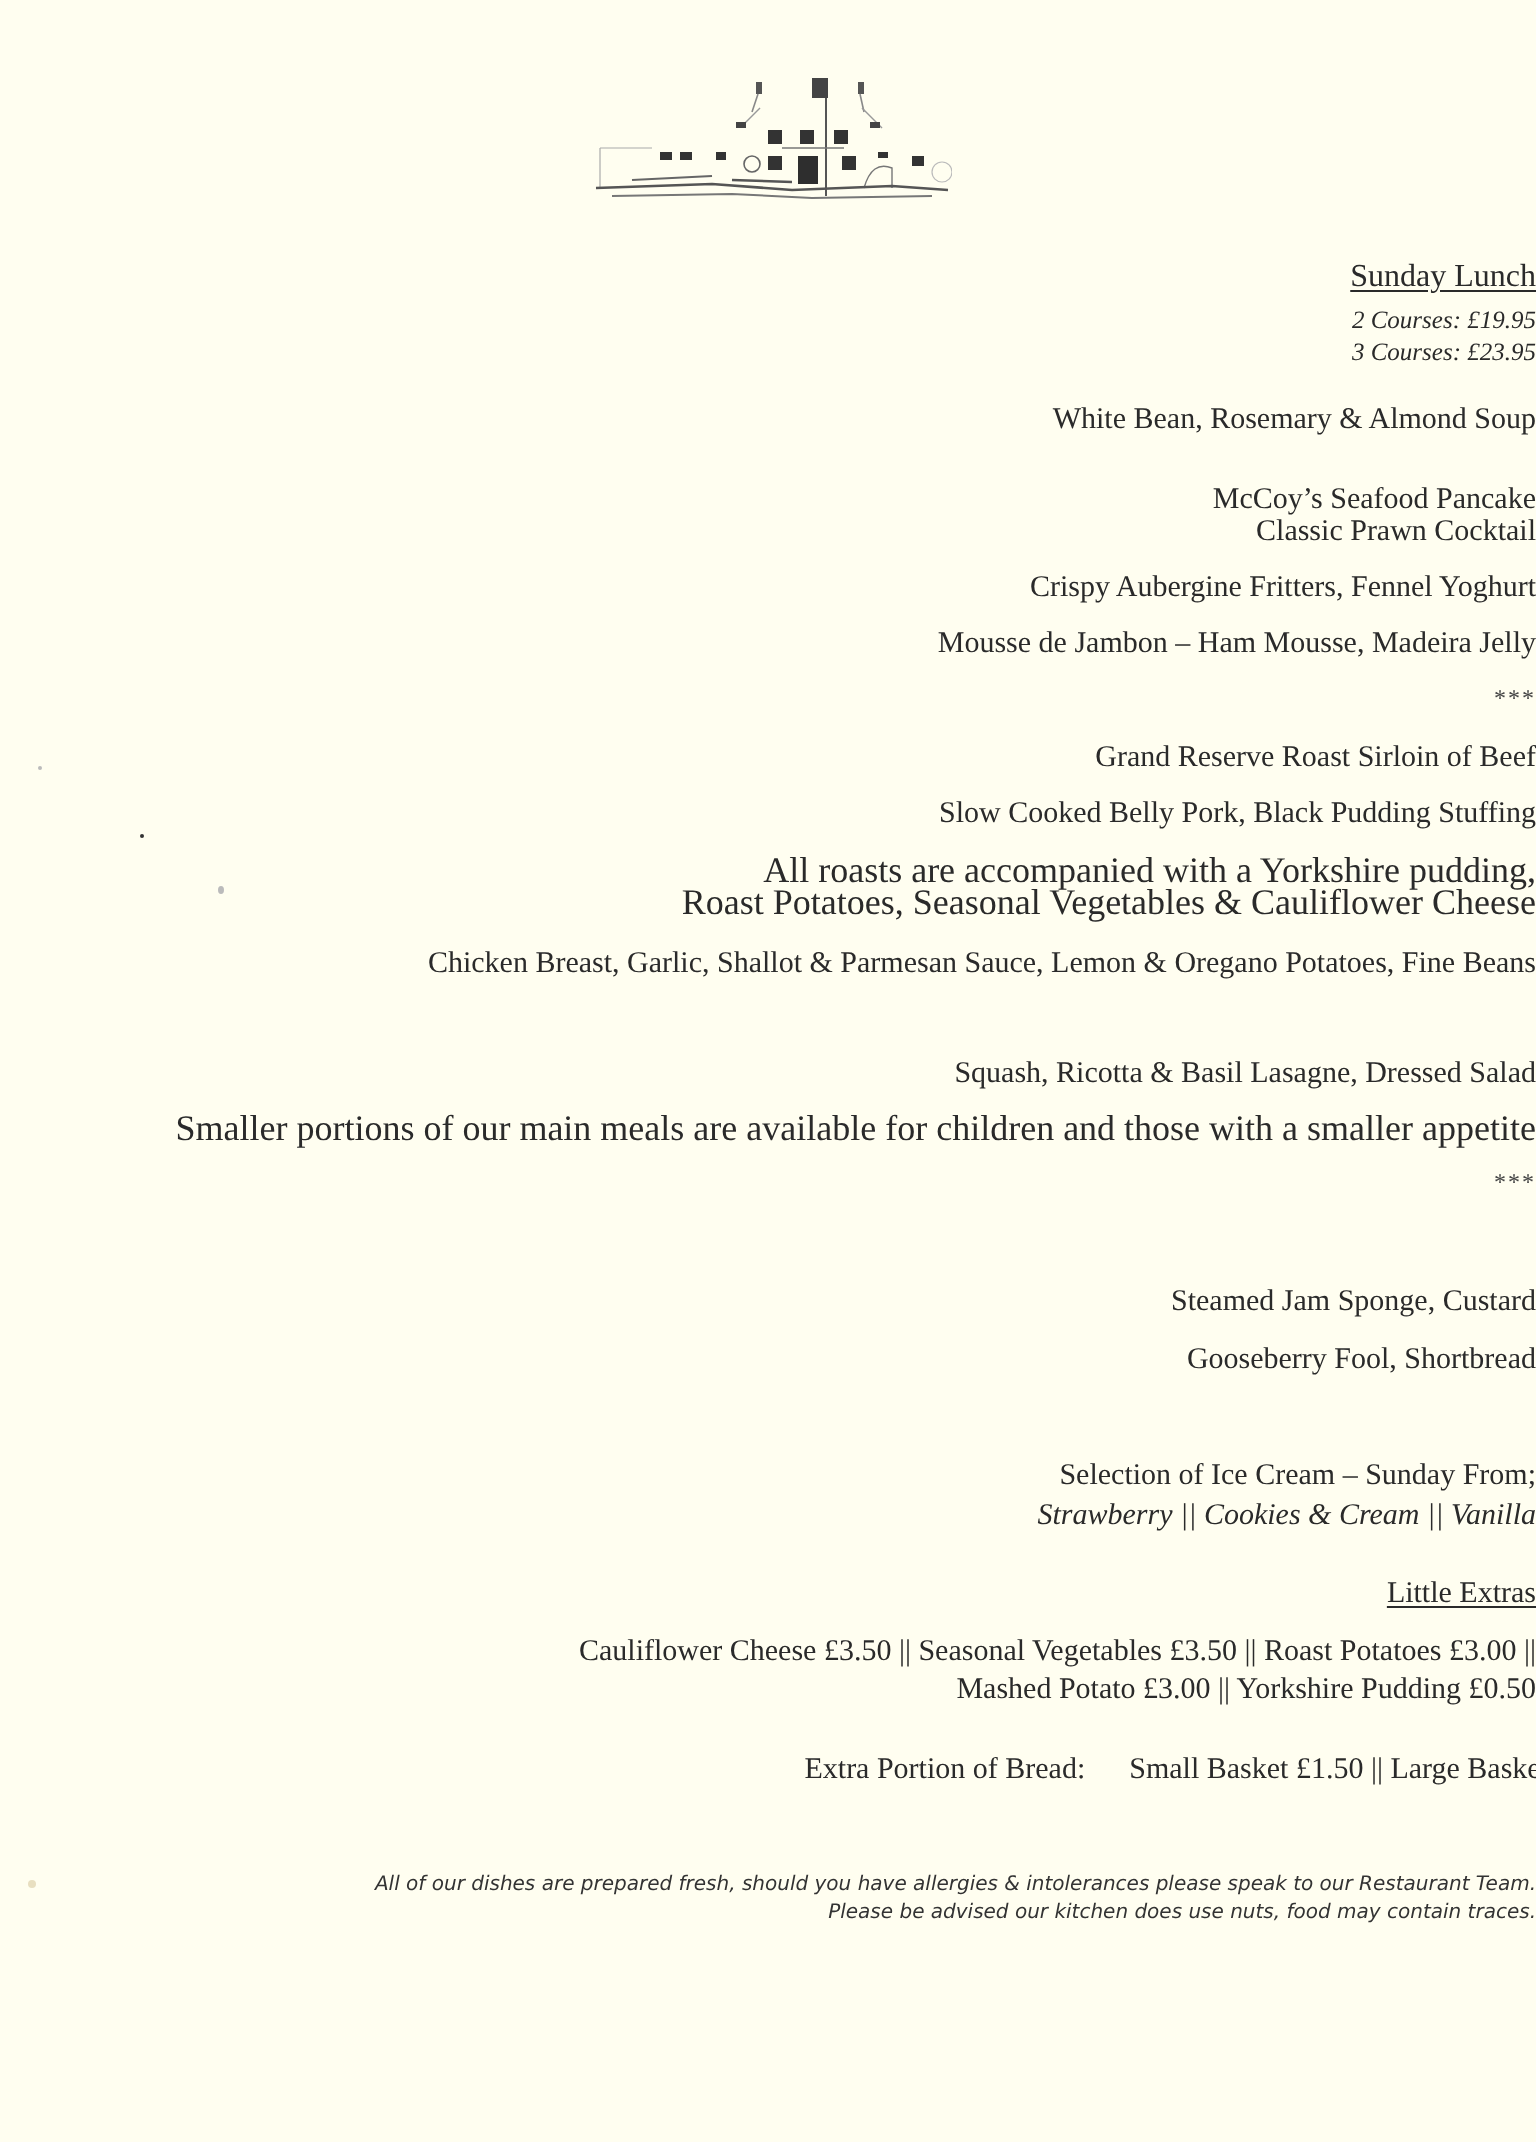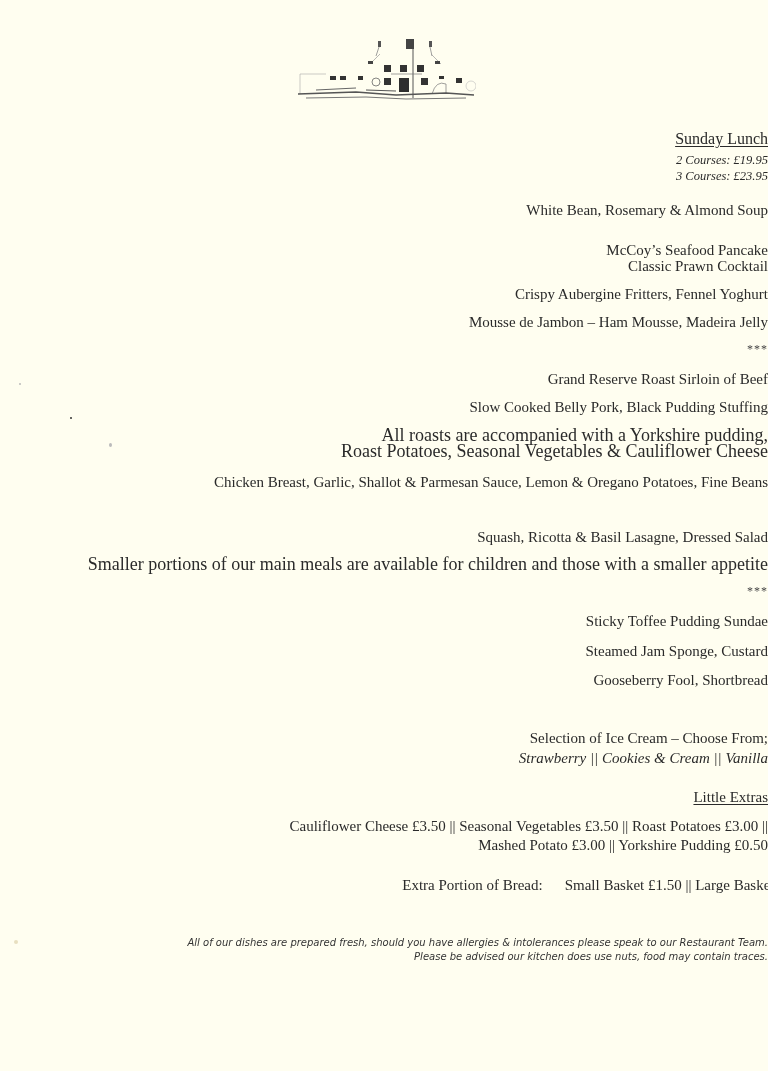--- a/index.html
+++ b/index.html
@@ -139,24 +139,23 @@
 
   <div class="line item" style="top:370px;">Grand Reserve Roast Sirloin of Beef</div>
   <div class="line item" style="top:398px;">Slow Cooked Belly Pork, Black Pudding Stuffing</div>
   <div class="line note" style="top:427px;">All roasts are accompanied with a Yorkshire pudding,</div>
   <div class="line note" style="top:443px;">Roast Potatoes, Seasonal Vegetables &amp; Cauliflower Cheese</div>
   <div class="line item" style="top:473px;">Chicken Breast, Garlic, Shallot &amp; Parmesan Sauce, Lemon &amp; Oregano Potatoes, Fine Beans</div>
   <div class="line item" style="top:528px;">Squash, Ricotta &amp; Basil Lasagne, Dressed Salad</div>
   <div class="line note" style="top:556px;">Smaller portions of our main meals are available for children and those with a smaller appetite</div>
   <div class="line sep" style="top:584px;">***</div>
 
-  <div class="line item" style="top:612px;">Sticky Toffee Pudding Sundae</div>
   <div class="line item" style="top:642px;">Steamed Jam Sponge, Custard</div>
   <div class="line item" style="top:671px;">Gooseberry Fool, Shortbread</div>
-  <div class="line item" style="top:729px;">Selection of Ice Cream – Choose From;</div>
+  <div class="line item" style="top:729px;">Selection of Ice Cream – Sunday From;</div>
   <div class="line item italic" style="top:749px;">Strawberry || Cookies &amp; Cream || Vanilla</div>
 
   <div class="line heading" style="top:789px; font-size:15px;">Little Extras</div>
   <div class="line item" style="top:817px;">Cauliflower Cheese £3.50 || Seasonal Vegetables £3.50 || Roast Potatoes £3.00 ||</div>
   <div class="line item" style="top:836px;">Mashed Potato £3.00 || Yorkshire Pudding £0.50</div>
   <div class="line item" style="top:876px;margin-left:44px;">
     <span>Extra Portion of Bread:</span><span class="gap"></span><span>Small Basket £1.50 || Large Basket £3.00</span>
   </div>
 
   <div class="line footer" style="top:936px;">All of our dishes are prepared fresh, should you have allergies &amp; intolerances please speak to our Restaurant Team.</div>

